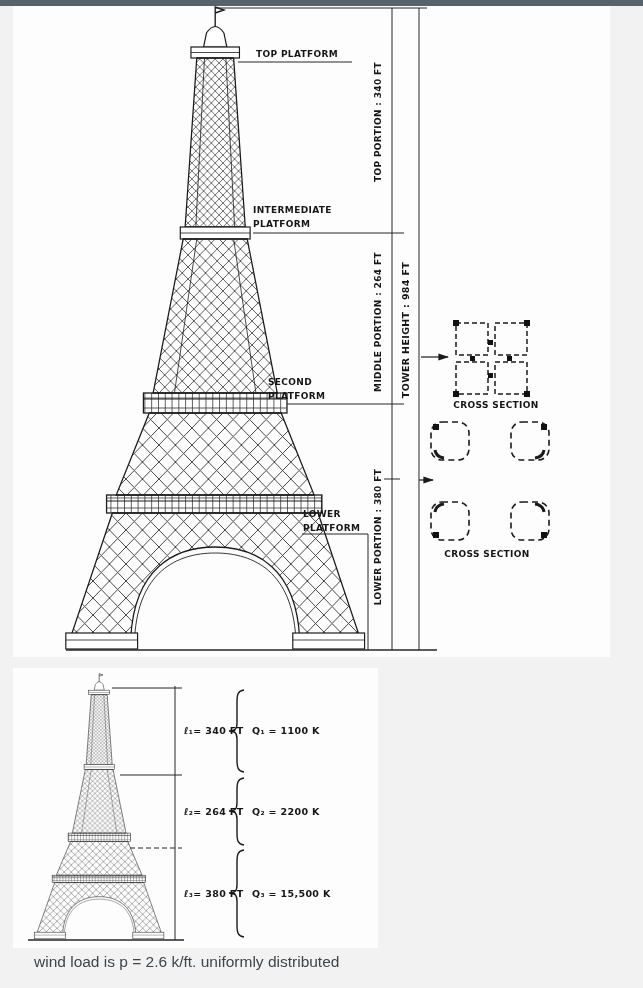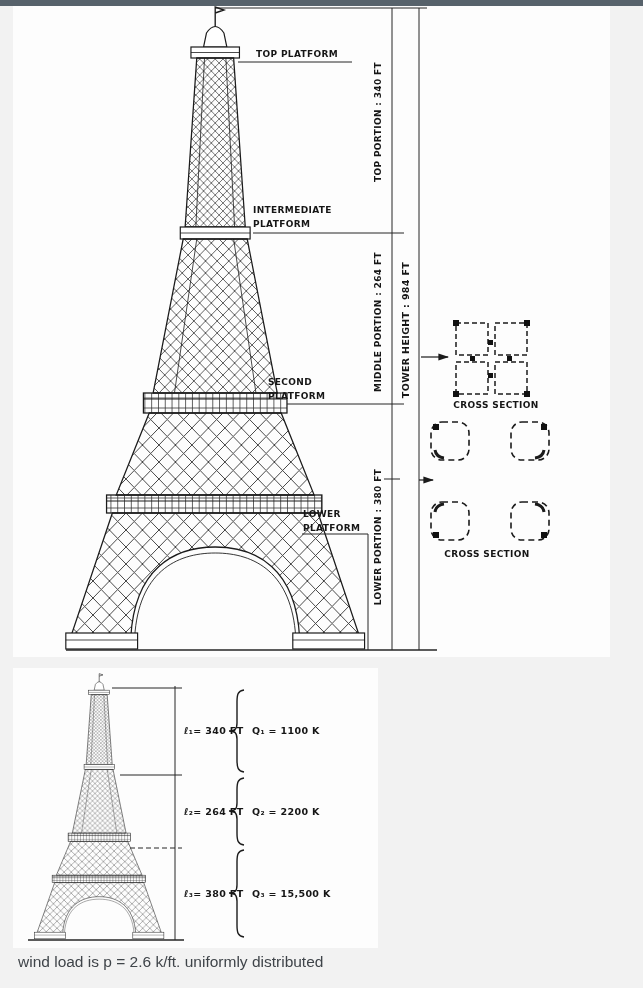--- a/index.html
+++ b/index.html
@@ -13,21 +13,21 @@
   }
   .topbar{
     position:absolute;left:0;top:0;width:643px;height:6px;
     background:#57626b;
   }
   .panel{position:absolute;background:#fdfdfd;}
   .panel-top{left:13px;top:6px;width:597px;height:651px;}
   .panel-bottom{left:13px;top:668px;width:365px;height:280px;}
   .overlay{position:absolute;left:0;top:0;}
   .wind-note{
-    position:absolute;left:18px;top:953px;width:600px;
+    position:absolute;left:34px;top:953px;width:600px;
     font-family:"Liberation Sans",sans-serif;
     font-size:15.5px;color:#3f4449;
   }
   .hand{
     font-family:"DejaVu Sans",sans-serif;
     font-size:9px;font-weight:600;letter-spacing:.35px;fill:#161616;
   }
   .hand-lg{font-size:9.5px;}
   .dimline{stroke:#262626;stroke-width:1;}
   .thick{stroke-width:1.4;}

